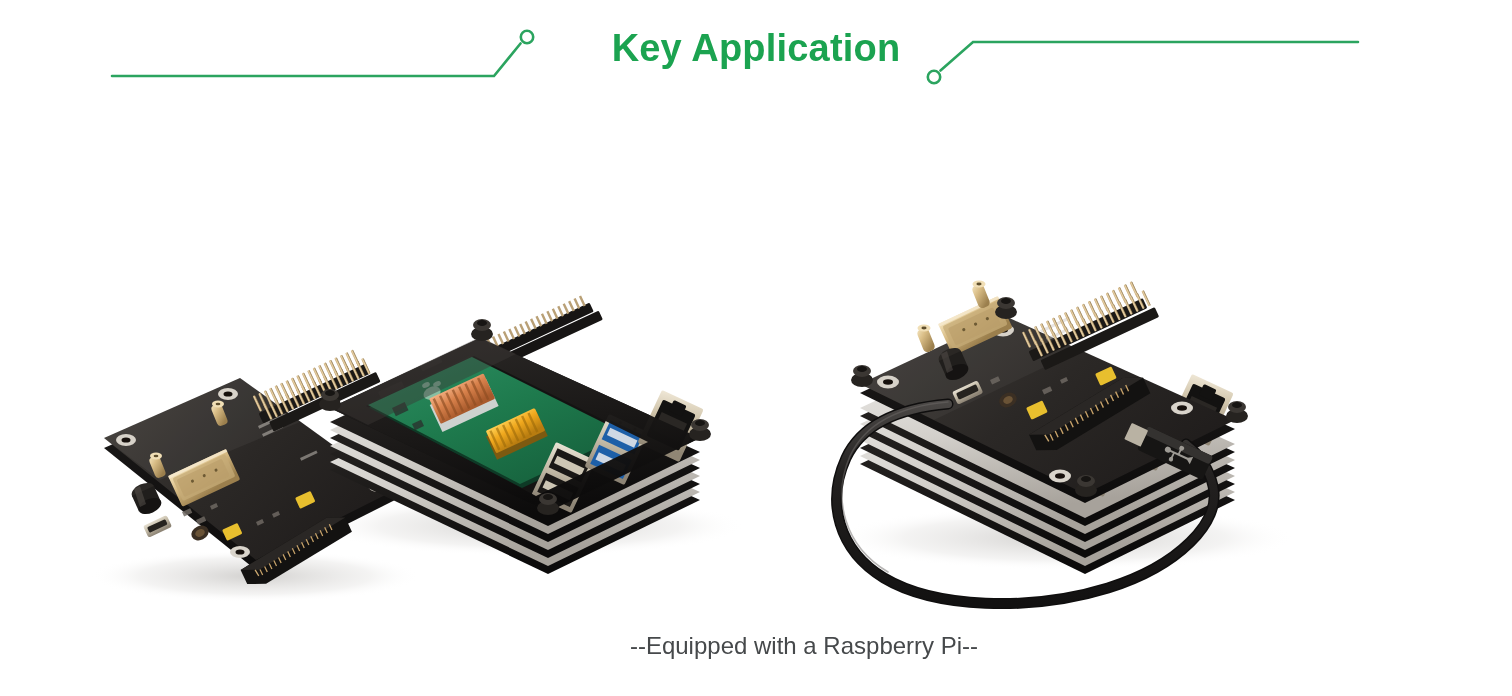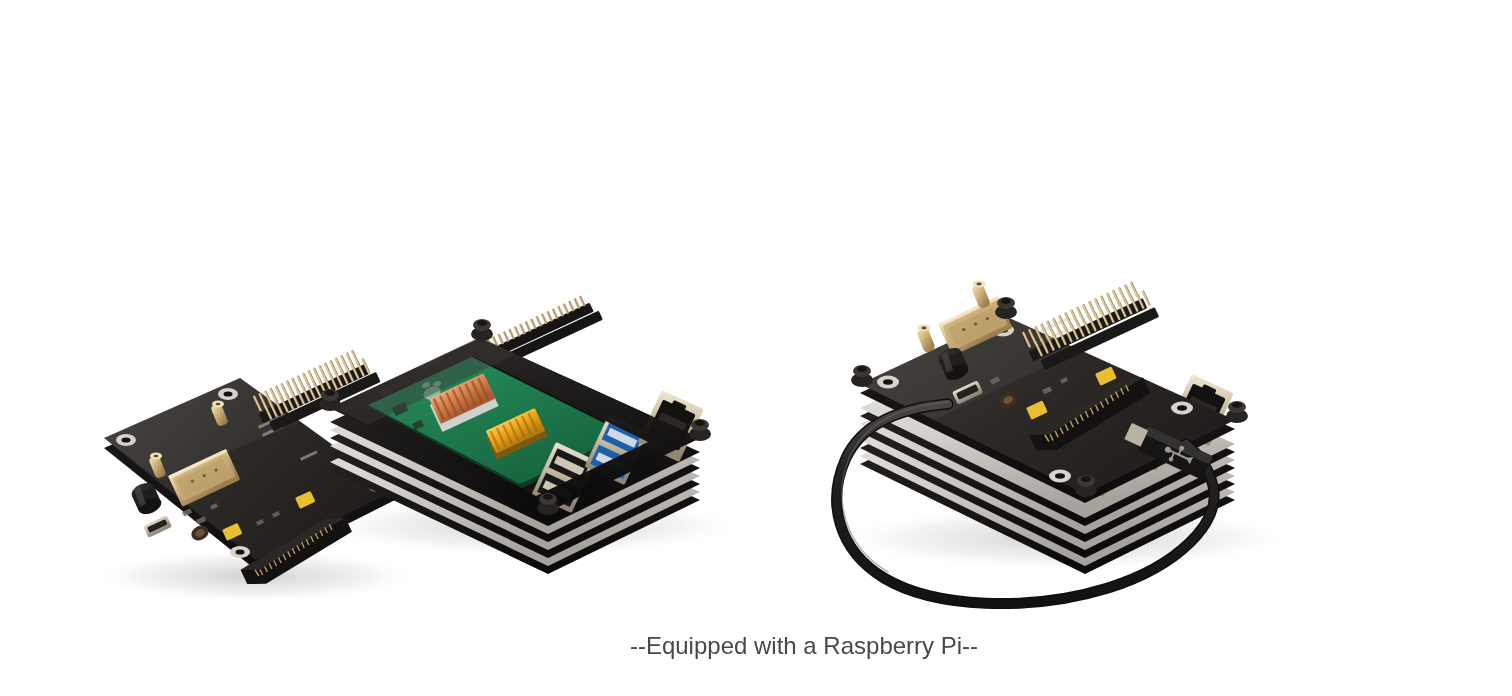--- a/index.html
+++ b/index.html
@@ -73,20 +73,37 @@
     line-height: 32px;
     white-space: nowrap;
     padding-left: 48px;
   }
 </style>
 </head>
 <body>
 
 <div class="page">
 
+  <div class="header">
+
+    <svg class="header-rule" viewBox="0 0 1512 120" width="1512" height="120">
+
+      <g fill="none" stroke="#2ba45f" stroke-width="2.6" stroke-linecap="round">
+        <path d="M112 76 L494 76 L520.5 43.5"></path>
+        <circle cx="527" cy="37" r="6.2"></circle>
+      </g>
+
+      <g fill="none" stroke="#2ba45f" stroke-width="2.6" stroke-linecap="round">
+        <circle cx="934" cy="77" r="6.2"></circle>
+        <path d="M940.5 70.5 L973 42 L1358 42"></path>
+      </g>
+    </svg>
+
+    <div class="page-title">Key Application</div>
+  </div>
 
   <div class="figure">
     <svg viewBox="0 0 1512 512" width="1512" height="512">
       <defs>
 
         <linearGradient id="pcbBlack" x1="0" y1="0" x2="0.7" y2="1">
           <stop offset="0%" stop-color="#3a3734"></stop>
           <stop offset="45%" stop-color="#272422"></stop>
           <stop offset="100%" stop-color="#181615"></stop>
         </linearGradient>

